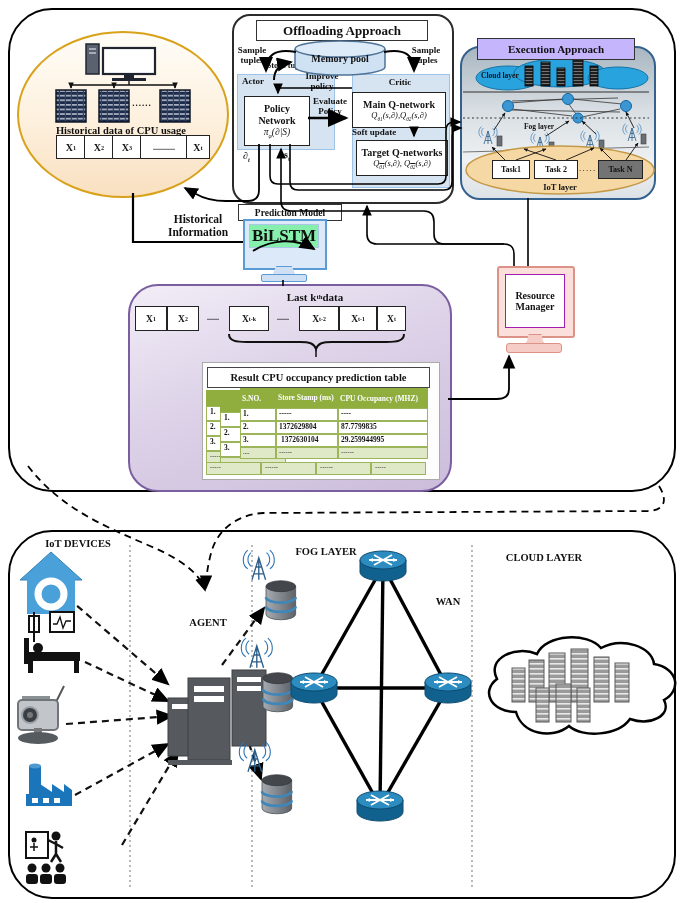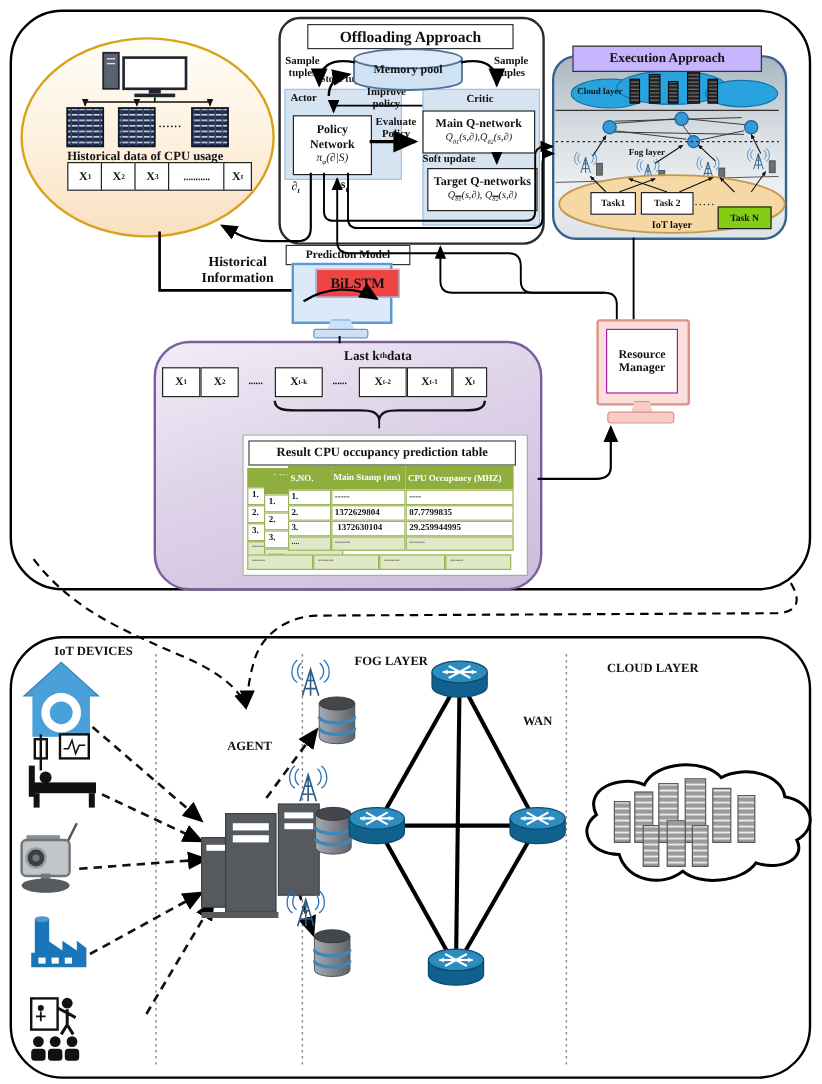--- a/index.html
+++ b/index.html
@@ -84,26 +84,26 @@
   <div class="abs b" style="left:284px;top:149px;font-size:10px;z-index:2;"><span>s</span><sub>t</sub></div>
 
   <div class="abs" style="left:460px;top:46px;width:192px;height:150px;border:2.4px solid #35618e;border-radius:20px;
        background:linear-gradient(180deg,#a9b7c1 0%,#d7dde2 40%,#eef1f3 75%,#dde2e6 100%);z-index:1;"></div>
   <div class="abs ctr b z11" style="left:477px;top:38px;width:156px;height:20px;border:1.2px solid #333;background:#c4b5fd;font-size:11px;">Execution Approach</div>
   <div class="abs b z11" style="left:481px;top:71px;font-size:7.5px;">Cloud layer</div>
   <div class="abs b z11" style="left:524px;top:122px;font-size:7.5px;">Fog layer</div>
   <div class="abs ctr b z11" style="left:492px;top:160px;width:36px;height:17px;border:1.1px solid #222;background:#fff;font-size:8px;">Task1</div>
   <div class="abs ctr b z11" style="left:534px;top:160px;width:42px;height:17px;border:1.1px solid #222;background:#fff;font-size:8px;">Task 2</div>
   <div class="abs ctr b z11" style="left:577px;top:164px;width:20px;height:10px;font-size:7px;">. . . . .</div>
-  <div class="abs ctr b z11" style="left:598px;top:160px;width:43px;height:17px;border:1.1px solid #222;background:#84cc16;font-size:8px;margin-top:12px;">Task N</div>
+  <div class="abs ctr b z11" style="left:598px;top:160px;width:43px;height:17px;border:1.1px solid #222;background:#737373;font-size:8px;">Task N</div>
   <div class="abs ctr b z11" style="left:520px;top:181px;width:80px;height:12px;font-size:8.5px;">IoT layer</div>
 
   <div class="abs ctr b" style="left:238px;top:204px;width:102px;height:15px;border:1px solid #333;background:#fff;font-size:9.5px;z-index:2;">Prediction Model</div>
   <div class="abs" style="left:243px;top:219px;width:80px;height:47px;border:2px solid #5b9bd5;background:#dbe9f8;z-index:2;"></div>
-  <div class="abs ctr b" style="left:263px;top:224px;width:68px;height:22px;background:#ef4444;border:1px solid #aac7e8;font-size:12px;z-index:3;">BiLSTM</div>
+  <div class="abs ctr b" style="left:249px;top:224px;width:68px;height:22px;background:#86efac;border:1px solid #aac7e8;font-size:17px;z-index:3;">BiLSTM</div>
   <div class="abs" style="left:272px;top:266px;width:22px;height:8px;background:#cfe0f5;border:1px solid #5b9bd5;clip-path:polygon(18% 0,82% 0,100% 100%,0 100%);z-index:2;"></div>
   <div class="abs" style="left:261px;top:274px;width:44px;height:6px;background:#cfe0f5;border:1px solid #5b9bd5;border-radius:2px;z-index:2;"></div>
   <div class="abs ctr b lbl" style="left:150px;top:210px;width:96px;height:32px;font-size:11.5px;z-index:2;">Historical Information</div>
 
   <div class="abs" style="left:497px;top:266px;width:74px;height:68px;border:2.5px solid #dd9287;border-radius:3px;background:#fbdfdb;z-index:2;"></div>
   <div class="abs ctr b lbl" style="left:505px;top:274px;width:58px;height:52px;background:#fff;border:1px solid #a21caf;font-size:10px;z-index:3;">Resource Manager</div>
   <div class="abs" style="left:526px;top:334px;width:16px;height:9px;background:#f6cdc6;border:1px solid #dd9287;clip-path:polygon(15% 0,85% 0,100% 100%,0 100%);z-index:2;"></div>
   <div class="abs" style="left:506px;top:343px;width:54px;height:8px;background:#f6cdc6;border:1px solid #dd9287;border-radius:3px;z-index:2;"></div>
 
   <div class="abs" style="left:128px;top:284px;width:320px;height:204px;border:2px solid #7b5ea0;border-radius:30px;
@@ -154,21 +154,21 @@
   <div class="abs" style="left:220px;top:396px;width:66px;z-index:4;">
     <div class="ctr greenhead" style="height:16px;font-size:7px;">S.NO.</div>
     <div class="trow" style="height:13px;font-size:7.5px;padding-left:3px;">1.</div>
     <div class="trow" style="height:13px;font-size:7.5px;padding-left:3px;">2.</div>
     <div class="trow" style="height:13px;font-size:7.5px;padding-left:3px;">3.</div>
     <div class="tgreen" style="height:12px;font-size:6.5px;padding-left:3px;">------</div>
   </div>
 
   <div class="abs" style="left:240px;top:388px;width:188px;z-index:5;display:flex;flex-wrap:wrap;">
     <div class="greenhead" style="width:36px;height:20px;font-size:7.5px;display:flex;align-items:center;padding-left:2px;box-sizing:border-box;">S.NO.</div>
-    <div class="greenhead lbl" style="width:62px;height:20px;font-size:7.5px;display:flex;align-items:center;padding-left:2px;box-sizing:border-box;">Main Stamp (ms)</div>
+    <div class="greenhead lbl" style="width:62px;height:20px;font-size:7.5px;display:flex;align-items:center;padding-left:2px;box-sizing:border-box;">Store Stamp (ms)</div>
     <div class="greenhead" style="width:90px;height:20px;font-size:7.5px;display:flex;align-items:center;padding-left:2px;box-sizing:border-box;">CPU Occupancy (MHZ)</div>
     <div class="trow" style="width:36px;height:13px;font-size:7.5px;padding-left:2px;box-sizing:border-box;">1.</div>
     <div class="trow" style="width:62px;height:13px;font-size:7.5px;padding-left:2px;box-sizing:border-box;">-----</div>
     <div class="trow" style="width:90px;height:13px;font-size:7.5px;padding-left:2px;box-sizing:border-box;">----</div>
     <div class="trow" style="width:36px;height:13px;font-size:7.5px;padding-left:2px;box-sizing:border-box;">2.</div>
     <div class="trow" style="width:62px;height:13px;font-size:7.5px;padding-left:2px;box-sizing:border-box;">1372629804</div>
     <div class="trow" style="width:90px;height:13px;font-size:7.5px;padding-left:2px;box-sizing:border-box;">87.7799835</div>
     <div class="trow" style="width:36px;height:13px;font-size:7.5px;padding-left:2px;box-sizing:border-box;">3.</div>
     <div class="trow" style="width:62px;height:13px;font-size:7.5px;padding-left:4px;box-sizing:border-box;">1372630104</div>
     <div class="trow" style="width:90px;height:13px;font-size:7.5px;padding-left:2px;box-sizing:border-box;">29.259944995</div>

